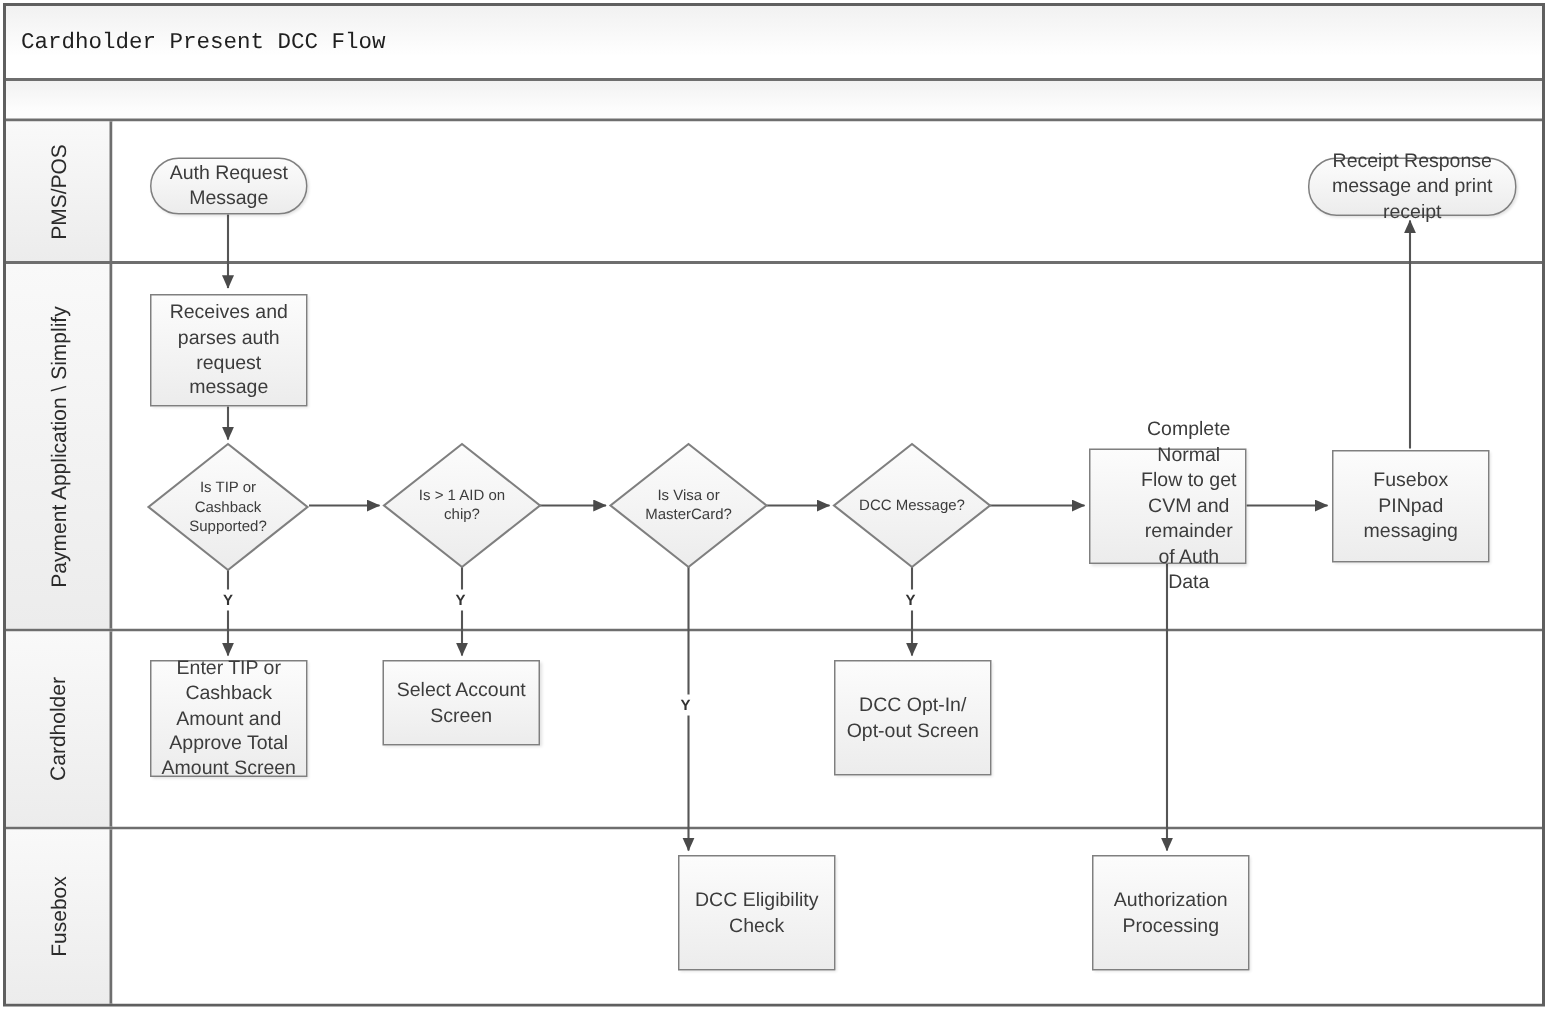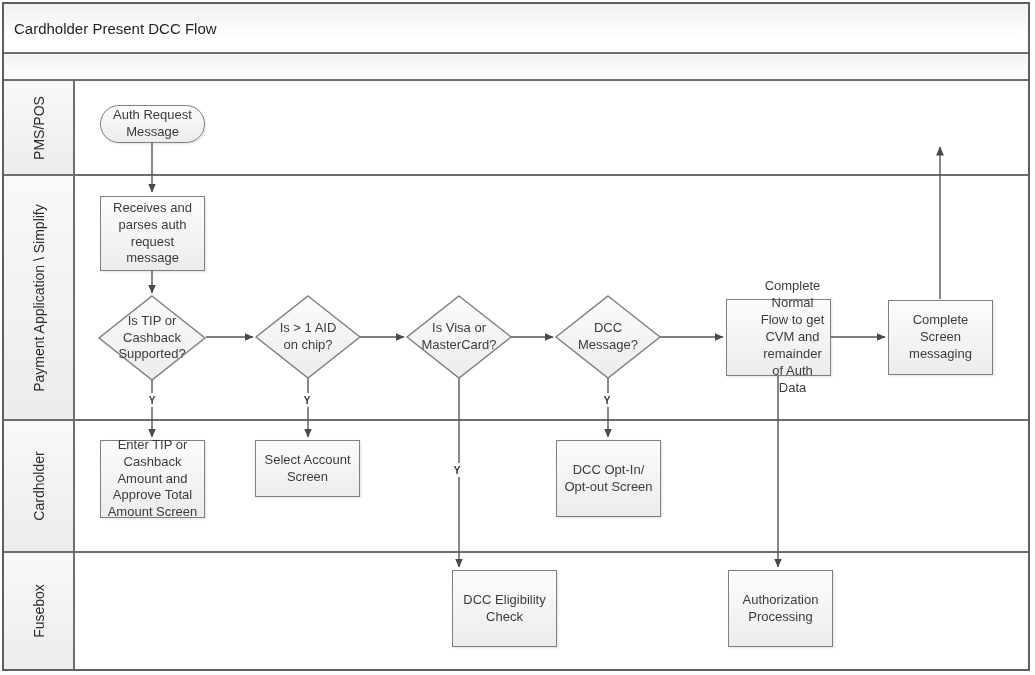--- a/index.html
+++ b/index.html
@@ -2,38 +2,38 @@
 <html><head>
 <meta charset="utf-8">
 <style>
   html,body{margin:0;padding:0;background:#ffffff;}
   .page{position:relative;width:1035px;height:675px;background:#ffffff;overflow:hidden;
         font-family:"Liberation Sans", sans-serif;color:#3c3c3c;}
   .frame{position:absolute;left:2px;top:2px;width:1028px;height:669px;border:2px solid #5f5f5f;
          box-sizing:border-box;display:flex;flex-direction:column;background:#ffffff;}
   .titlebar{height:48px;border-bottom:2px solid #6e6e6e;display:flex;align-items:center;
             padding-left:10px;background:linear-gradient(180deg,#f1f1f1,#ffffff 70%);
-            font-size:15px;color:#1f1f1f;}
+            font-size:15px;color:#1f1f1f;font-family:Liberation Mono, monospace;}
   .band{height:25px;border-bottom:2px solid #6e6e6e;background:linear-gradient(180deg,#f2f2f2,#fdfdfd 80%);}
   .lane{display:flex;border-bottom:2px solid #6e6e6e;}
   .lane:last-child{border-bottom:none;flex:1;}
   .lanelabel{width:71px;border-right:2px solid #6e6e6e;display:flex;align-items:center;
              justify-content:center;background:linear-gradient(180deg,#f9f9f9,#ececec);box-sizing:border-box;}
   .lanelabel span{transform:rotate(-90deg);white-space:nowrap;font-size:14px;color:#2b2b2b;}
   .lanebody{flex:1;background:#ffffff;}
   .l1{height:93px;} .l2{height:243px;} .l3{height:130px;}
   .overlay{position:absolute;left:0;top:0;pointer-events:none;}
   .node{position:absolute;box-sizing:border-box;border:1.4px solid #7f7f7f;
         background:linear-gradient(180deg,#fcfcfc,#ececec);
         display:flex;align-items:center;justify-content:center;text-align:center;
         font-size:13px;line-height:1.3;color:#3c3c3c;padding:3px 4px;
         box-shadow:1px 1px 2px rgba(0,0,0,0.12);}
   .capsule{border-radius:19px;}
   .dtext{position:absolute;display:flex;align-items:center;justify-content:center;text-align:center;
-         font-size:13px;line-height:1.3;color:#3c3c3c;}
+         font-size:10px;line-height:1.3;color:#3c3c3c;}
   .elabel{position:absolute;width:14px;height:14px;background:#ffffff;display:flex;align-items:center;
           justify-content:center;font-size:10px;font-weight:700;color:#333333;}
 </style>
 </head>
 <body>
 
 <div class="page">
 
   <div class="frame">
     <div class="titlebar">
@@ -95,29 +95,32 @@
       <polygon points="152,296 205,338 152,380 99,338"></polygon>
       <polygon points="308,296 360,337 308,378 256,337"></polygon>
       <polygon points="459,296 511,337 459,378 407,337"></polygon>
       <polygon points="608,296 660,337 608,378 556,337"></polygon>
     </g>
   </svg>
 
   <div class="node capsule" style="left:100px;top:105px;width:105px;height:38px;">
     <span>Auth Request Message</span>
   </div>
+  <div class="node capsule" style="left:872px;top:105px;width:139px;height:39px;">
+    <span>Receipt Response message and print receipt</span>
+  </div>
 
   <div class="node" style="left:100px;top:196px;width:105px;height:75px;">
     <span>Receives and parses auth request message</span>
   </div>
   <div class="node" style="left:726px;top:299px;width:105px;height:77px;padding-left:32px;">
     <span>Complete Normal Flow to get CVM and remainder of Auth Data</span>
   </div>
   <div class="node" style="left:888px;top:300px;width:105px;height:75px;">
-    <span>Complete Screen messaging</span>
+    <span>Fusebox PINpad messaging</span>
   </div>
   <div class="node" style="left:100px;top:440px;width:105px;height:78px;">
     <span>Enter TIP or Cashback Amount and Approve Total Amount Screen</span>
   </div>
   <div class="node" style="left:255px;top:440px;width:105px;height:57px;">
     <span>Select Account Screen</span>
   </div>
   <div class="node" style="left:556px;top:440px;width:105px;height:77px;">
     <span>DCC Opt-In/ Opt-out Screen</span>
   </div>

